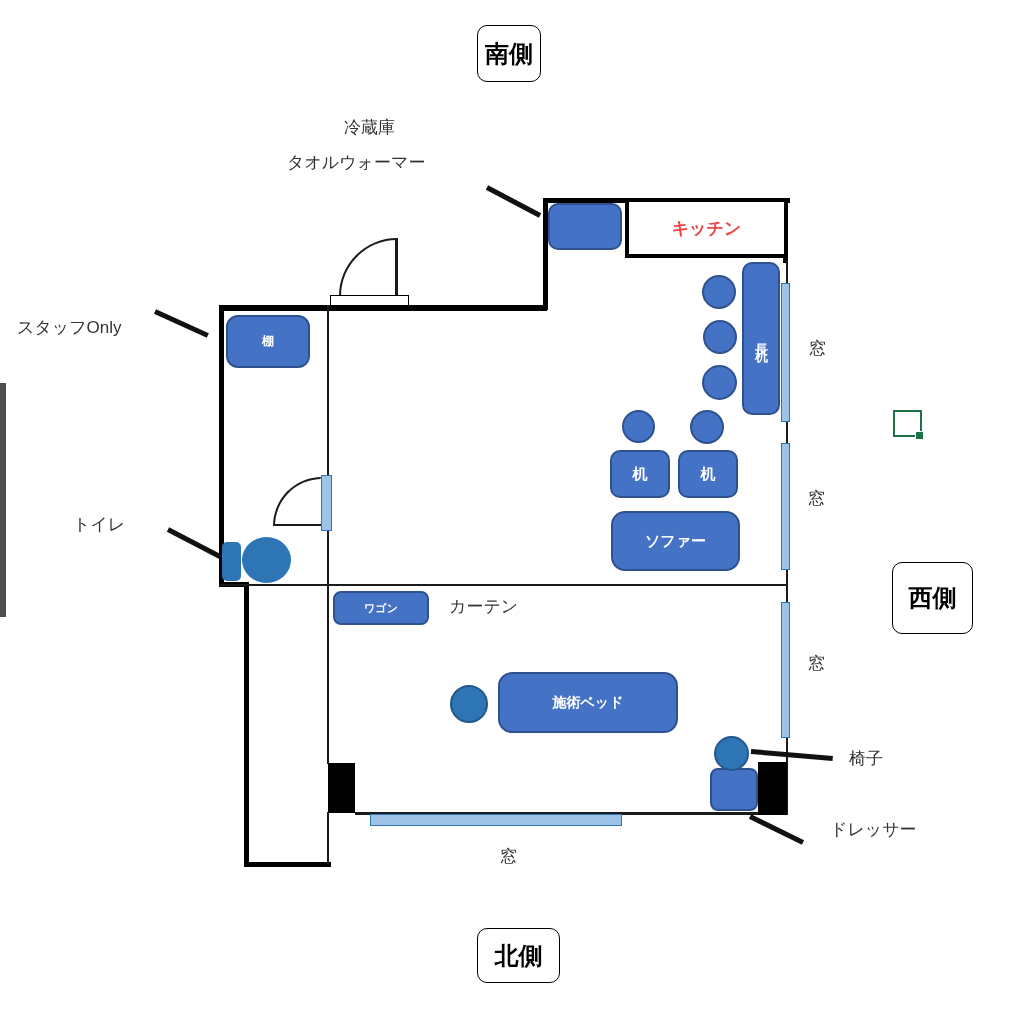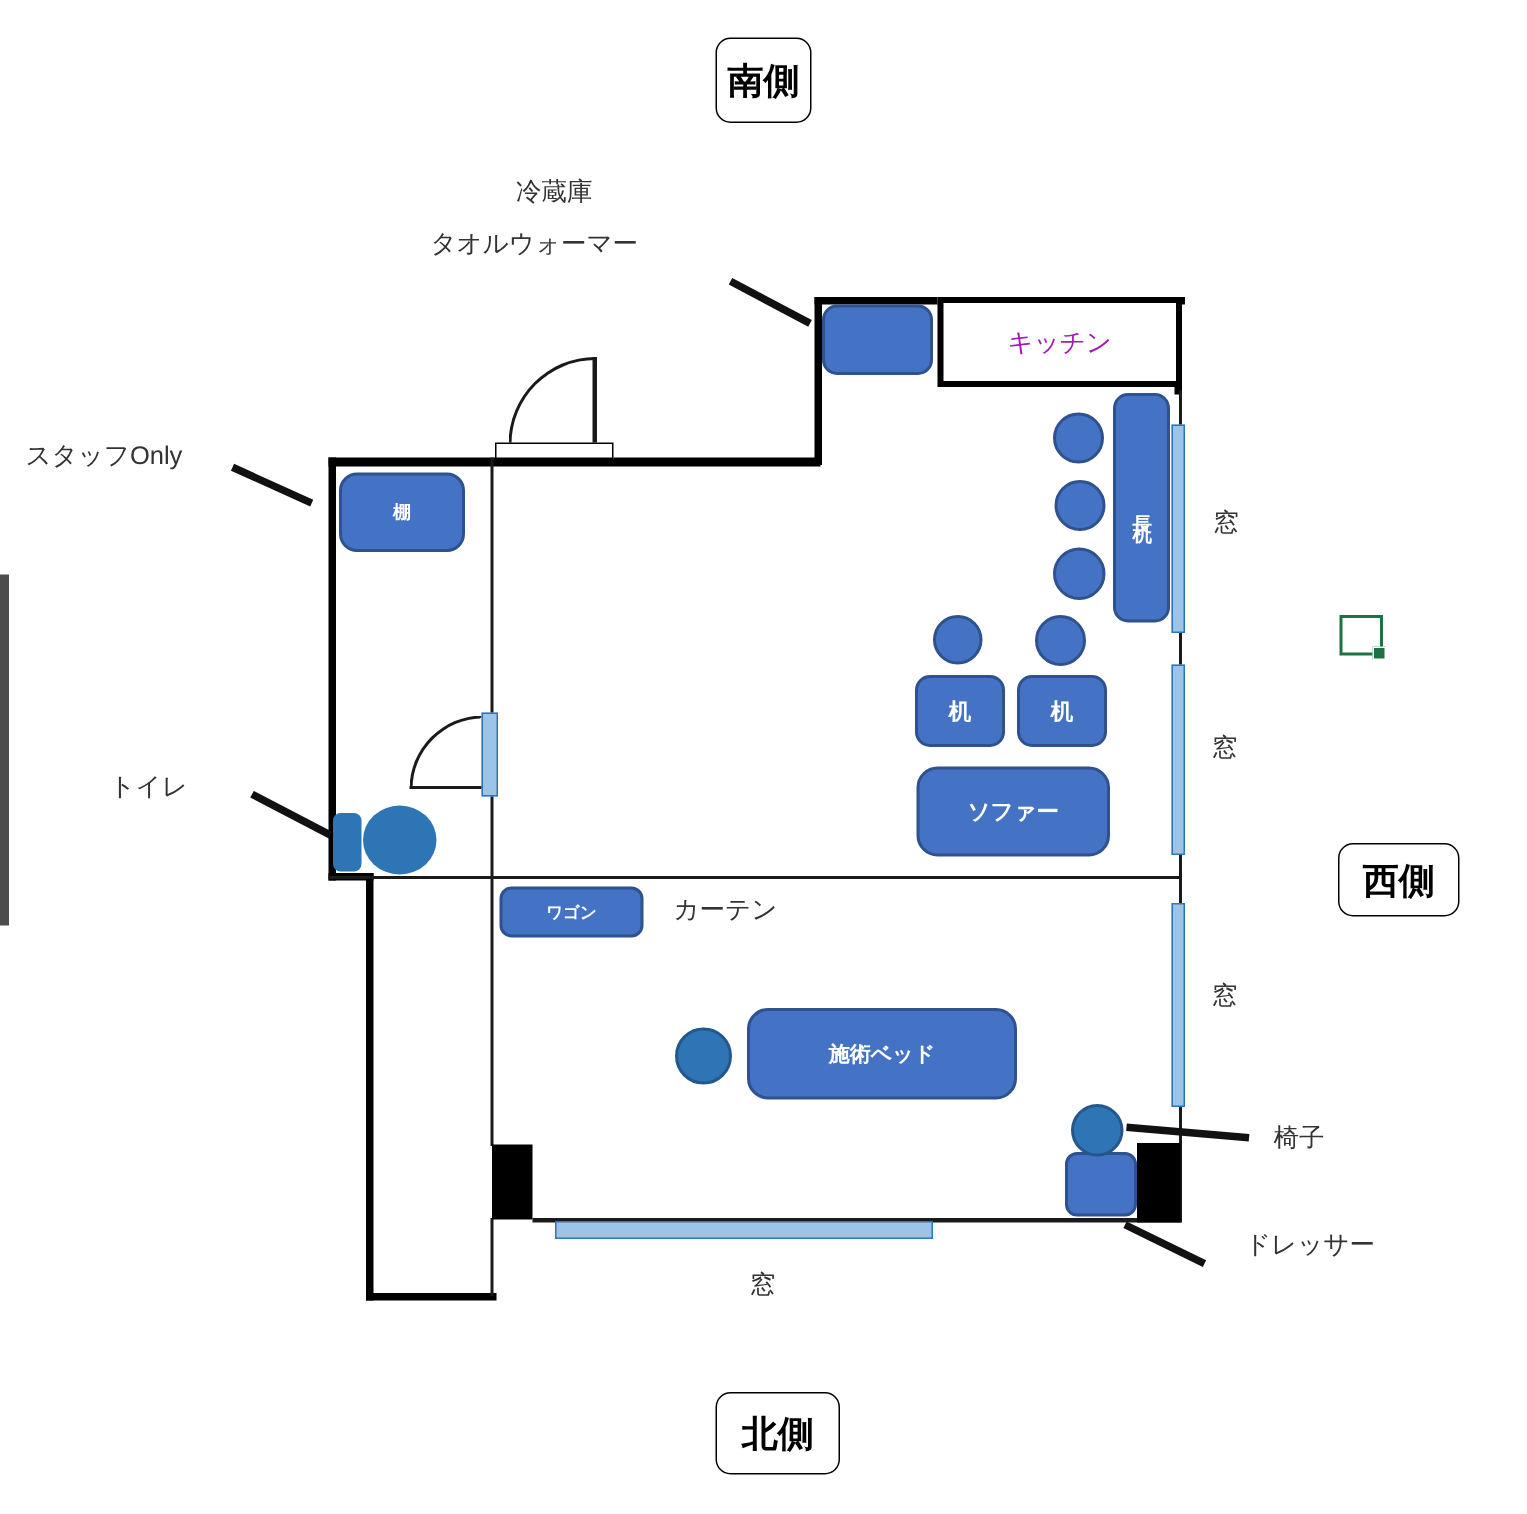--- a/index.html
+++ b/index.html
@@ -9,21 +9,21 @@
 
   .abs { position:absolute; }
   .wall { position:absolute; background:#000; }
   .thin { background:#1a1a1a; }
 
   .compass { position:absolute; border:1.8px solid #000; border-radius:10px; background:#fff;
              display:flex; align-items:center; justify-content:center;
              font-size:24px; font-weight:bold; color:#000; }
 
   .roombox { position:absolute; background:#fff; display:flex; align-items:center; justify-content:center;
-             font-weight:normal; color:#a21caf;text-align:right; }
+             font-weight:bold; color:#ef4444;text-align:right; }
 
   .furn { position:absolute; background:#4472C4; border:2px solid #2F528F;
           display:flex; align-items:center; justify-content:center;
           color:#fff; font-weight:bold; }
   .circle { position:absolute; background:#4472C4; border:2px solid #2F528F; border-radius:50%; }
   .fixture { background:#2E75B6; border-color:#24578B; }
 
   .window { position:absolute; background:#9DC3E6; border:1px solid #2E75B6; }
 
   .black-block { position:absolute; background:#000; }
@@ -116,37 +116,37 @@
   <div class="black-block" style="left:758px;top:762px;width:29px;height:53px;"></div>
 
   <div class="pointer" style="left:487px;top:185px;width:60px;transform:rotate(27.9deg);"></div>
   <div class="pointer" style="left:155px;top:309px;width:58px;transform:rotate(24.4deg);"></div>
   <div class="pointer" style="left:168px;top:527px;width:59px;transform:rotate(27.5deg);"></div>
   <div class="pointer" style="left:751px;top:749px;width:82px;transform:rotate(4.9deg);"></div>
   <div class="pointer" style="left:750px;top:814px;width:59px;transform:rotate(26.1deg);"></div>
 
   <div class="label" style="left:344px;top:116px;">冷蔵庫</div>
   <div class="label" style="left:287px;top:151px;">タオルウォーマー</div>
-  <div class="label" style="left:17px;top:292px;">スタッフOnly</div>
+  <div class="label" style="left:17px;top:316px;">スタッフOnly</div>
   <div class="label" style="left:73px;top:513px;">トイレ</div>
   <div class="label" style="left:449px;top:595px;">カーテン</div>
   <div class="label" style="left:809px;top:337px;">窓</div>
   <div class="label" style="left:808px;top:487px;">窓</div>
   <div class="label" style="left:808px;top:652px;">窓</div>
   <div class="label" style="left:500px;top:845px;">窓</div>
   <div class="label" style="left:849px;top:747px;">椅子</div>
   <div class="label" style="left:830px;top:818px;">ドレッサー</div>
 
   <div class="compass" style="left:477px;top:25px;width:64px;height:57px;">
     <span>南側</span>
   </div>
   <div class="compass" style="left:477px;top:928px;width:83px;height:55px;">
     <span>北側</span>
   </div>
-  <div class="compass" style="left:892px;top:562px;width:81px;height:49px;">
+  <div class="compass" style="left:892px;top:562px;width:81px;height:72px;">
     <span>西側</span>
   </div>
 
   <div class="sel-square" style="left:893px;top:410px;width:29px;height:27px;"></div>
   <div class="sel-handle" style="left:915px;top:431px;width:9px;height:9px;"></div>
 
   <div class="abs" style="left:0;top:383px;width:6px;height:234px;background:#4D4D4D;"></div>
 
 </div>
 

